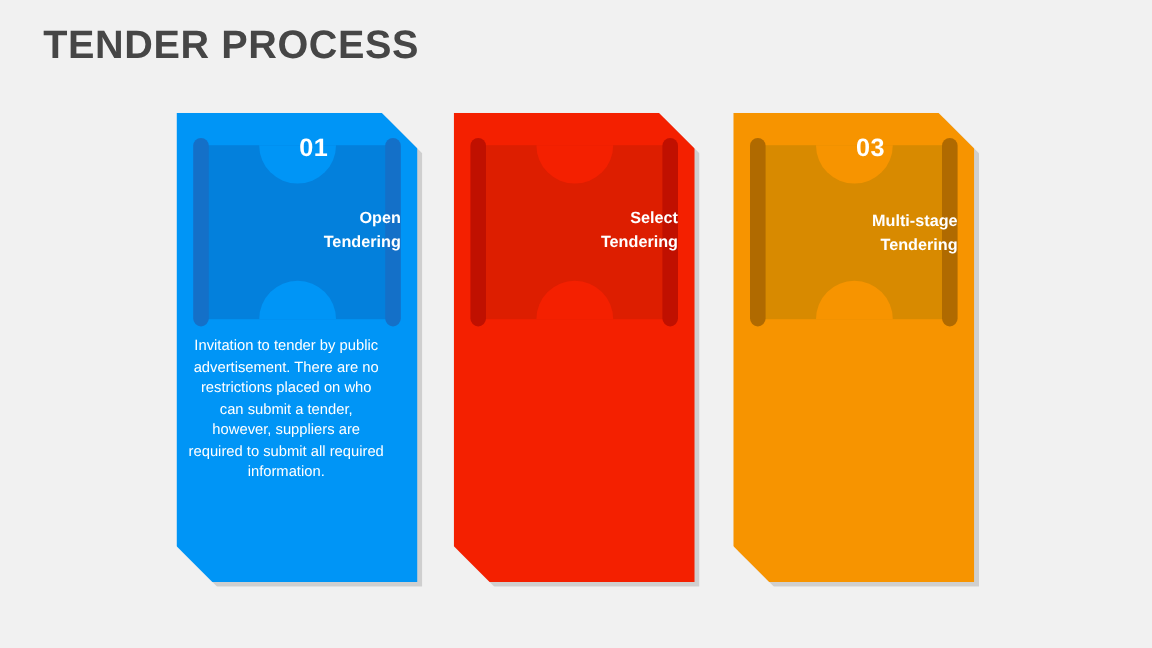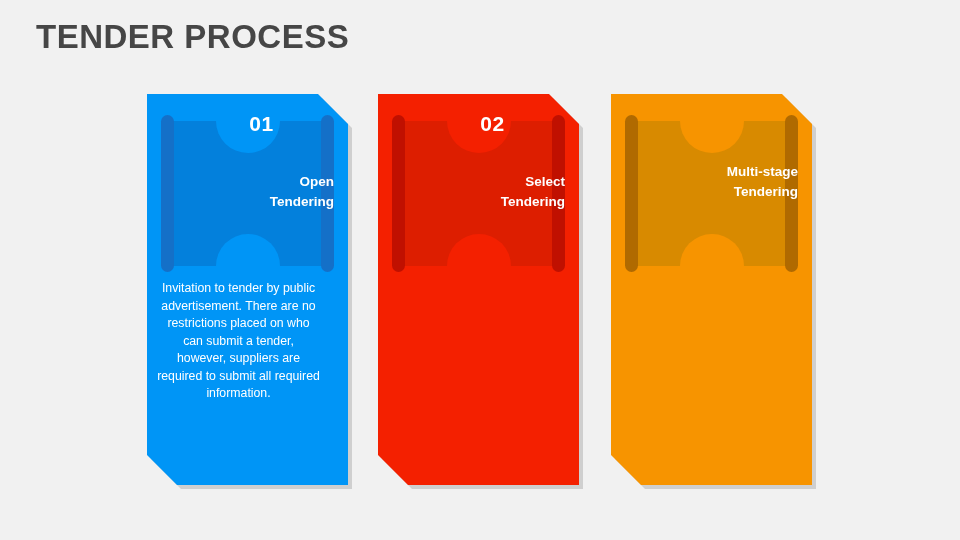--- a/index.html
+++ b/index.html
@@ -143,21 +143,21 @@
     left: 14px;
     right: 14px;
     top: 78px;
     text-align: right;
     font-size: 13.5px;
     font-weight: bold;
     color: #ffffff;
     line-height: 1.45;
     white-space: pre-line;
   }
-  .card-heading.raised { top: 68px; }
+  .card-heading.raised { top: 80px; }
 
   .card-desc {
     position: absolute;
     left: 10px;
     right: 28px;
     top: 186px;
     text-align: center;
     font-size: 12.3px;
     color: #ffffff;
     line-height: 1.43;
@@ -197,35 +197,35 @@
     <div class="card" id="card-2">
       <div class="card-shadow" style="background: rgb(201, 201, 201);"></div>
       <div class="card-body" style="background: rgb(244, 32, 0);">
         <div class="panel">
           <div class="panel-rect" style="background: rgb(221, 30, 0);"></div>
           <div class="panel-notch" style="background: rgb(244, 32, 0);"></div>
           <div class="panel-bump" style="background: rgb(244, 32, 0);"></div>
         </div>
         <div class="side-bar left" style="background: rgb(192, 16, 0);"></div>
         <div class="side-bar right" style="background: rgb(192, 16, 0);"></div>
-        <div class="card-number">02</div>
         <div class="card-heading">Select
 Tendering</div>
       </div>
     </div>
 
     <div class="card" id="card-3">
       <div class="card-shadow" style="background: rgb(201, 201, 201);"></div>
       <div class="card-body" style="background: rgb(247, 148, 0);">
         <div class="panel">
           <div class="panel-rect" style="background: rgb(216, 138, 0);"></div>
           <div class="panel-notch" style="background: rgb(247, 148, 0);"></div>
           <div class="panel-bump" style="background: rgb(247, 148, 0);"></div>
         </div>
         <div class="side-bar left" style="background: rgb(176, 106, 0);"></div>
         <div class="side-bar right" style="background: rgb(176, 106, 0);"></div>
+        <div class="card-number">03</div>
         <div class="card-heading raised">Multi-stage
 Tendering</div>
       </div>
     </div>
 
   </div>
 </div>
 
 </body></html>

